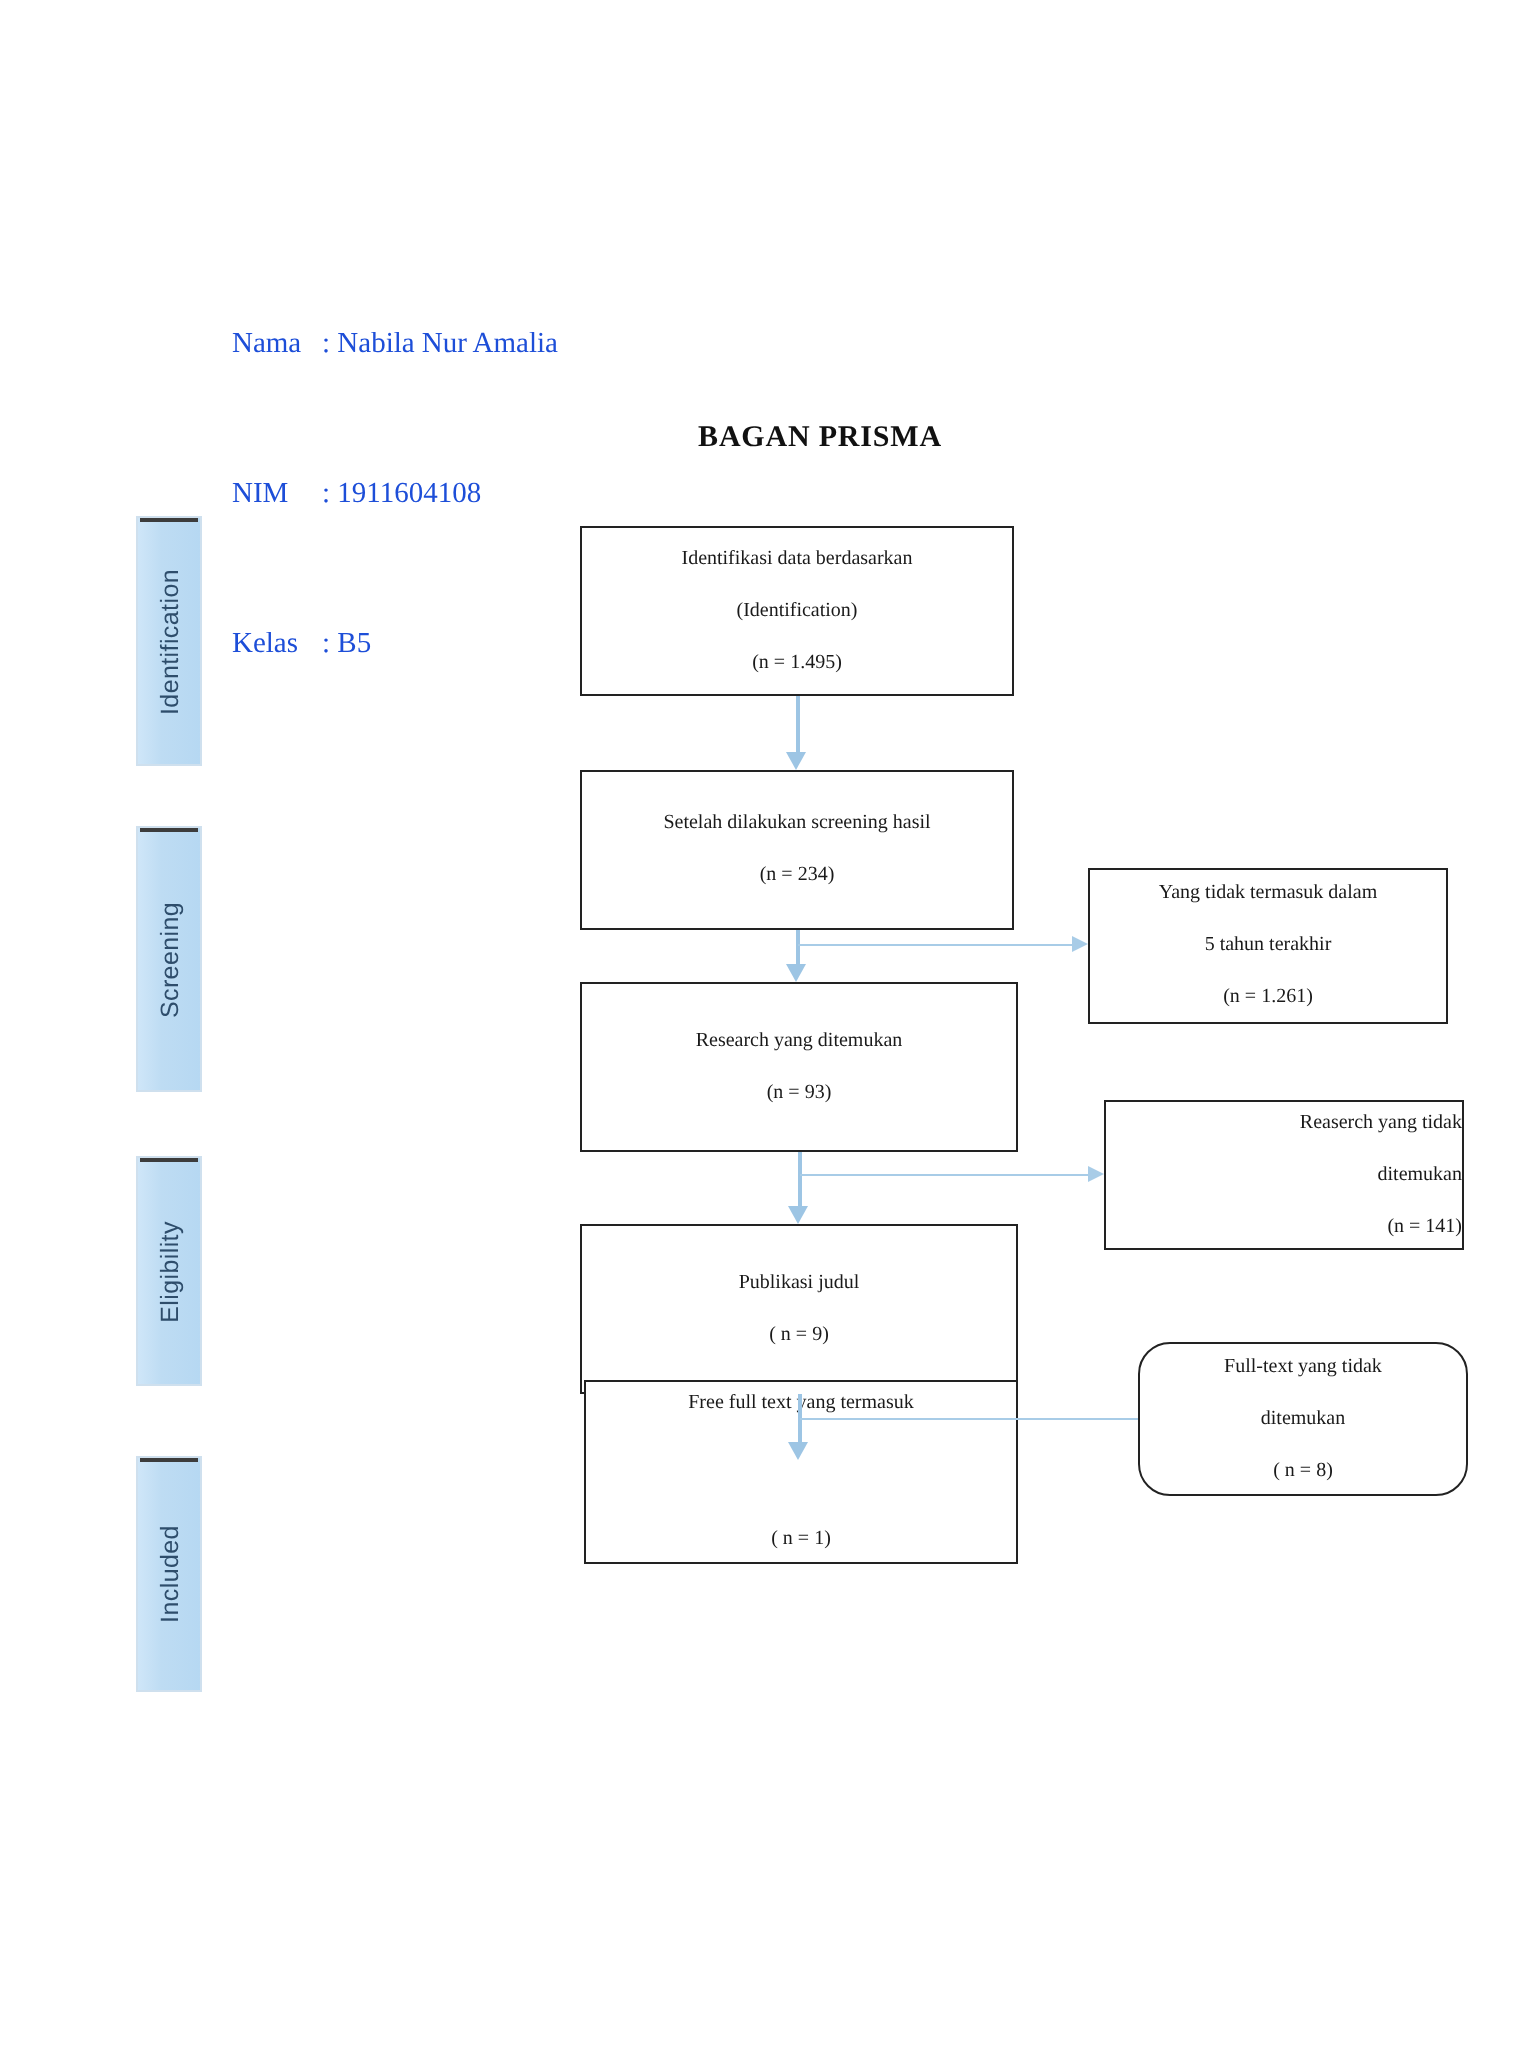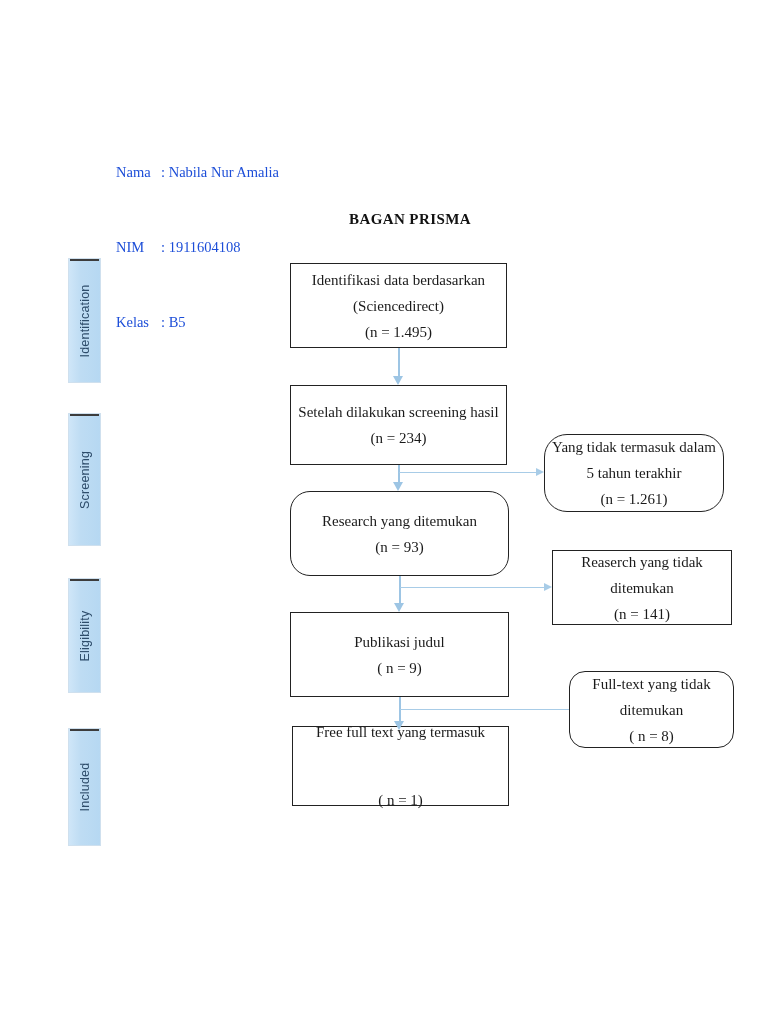--- a/index.html
+++ b/index.html
@@ -89,36 +89,36 @@
     position: absolute;
     box-sizing: border-box;
     border: 1.4px solid #222222;
     background: #ffffff;
     display: flex;
     flex-direction: column;
     align-items: center;
     justify-content: center;
     text-align: center;
     font-family: "Liberation Serif", serif;
-    font-size: 15px;
+    font-size: 10px;
     line-height: 26px;
     color: #1a1a1a;
   }
   .flow-box .ln { display: block; white-space: nowrap; }
 
   
   #box-identification { left: 290px; top: 263px; width: 217px; height: 85px; }
   #box-screening      { left: 290px; top: 385px; width: 217px; height: 80px; }
-  #box-research       { left: 290px; top: 491px; width: 219px; height: 85px; border-radius: 20px; }
+  #box-research       { left: 290px; top: 491px; width: 219px; height: 85px; }
   #box-publikasi      { left: 290px; top: 612px; width: 219px; height: 85px; }
-  #box-freefulltext   { left: 292px; top: 726px; width: 217px; height: 80px; gap: 42px; }
-
-  
-  #box-excluded-years    { left: 544px; top: 434px; width: 180px; height: 78px; border-radius: 23px; }
-  #box-excluded-research { left: 552px; top: 550px; width: 180px; height: 75px; }
+  #box-freefulltext   { left: 292px; top: 690px; width: 217px; height: 92px; gap: 42px; }
+
+  
+  #box-excluded-years    { left: 544px; top: 434px; width: 180px; height: 78px; }
+  #box-excluded-research { left: 552px; top: 550px; width: 180px; height: 75px; align-items: flex-end; }
   #box-excluded-fulltext { left: 569px; top: 671px; width: 165px; height: 77px; border-radius: 16px; }
 
   
   .conn-v {
     position: absolute;
     width: 1.6px;
     background: #9dc5e4;
   }
   .conn-h {
     position: absolute;
@@ -159,21 +159,21 @@
 </div>
 <div class="stage-bar" id="stage-eligibility">
   <span class="stage-label">Eligibility</span>
 </div>
 <div class="stage-bar" id="stage-included">
   <span class="stage-label">Included</span>
 </div>
 
 <div class="flow-box" id="box-identification">
   <span class="ln">Identifikasi data berdasarkan</span>
-  <span class="ln">(Sciencedirect)</span>
+  <span class="ln">(Identification)</span>
   <span class="ln">(n = 1.495)</span>
 </div>
 
 <div class="flow-box" id="box-screening">
   <span class="ln">Setelah dilakukan screening hasil</span>
   <span class="ln">(n = 234)</span>
 </div>
 
 <div class="flow-box" id="box-research">
   <span class="ln">Research yang ditemukan</span>

